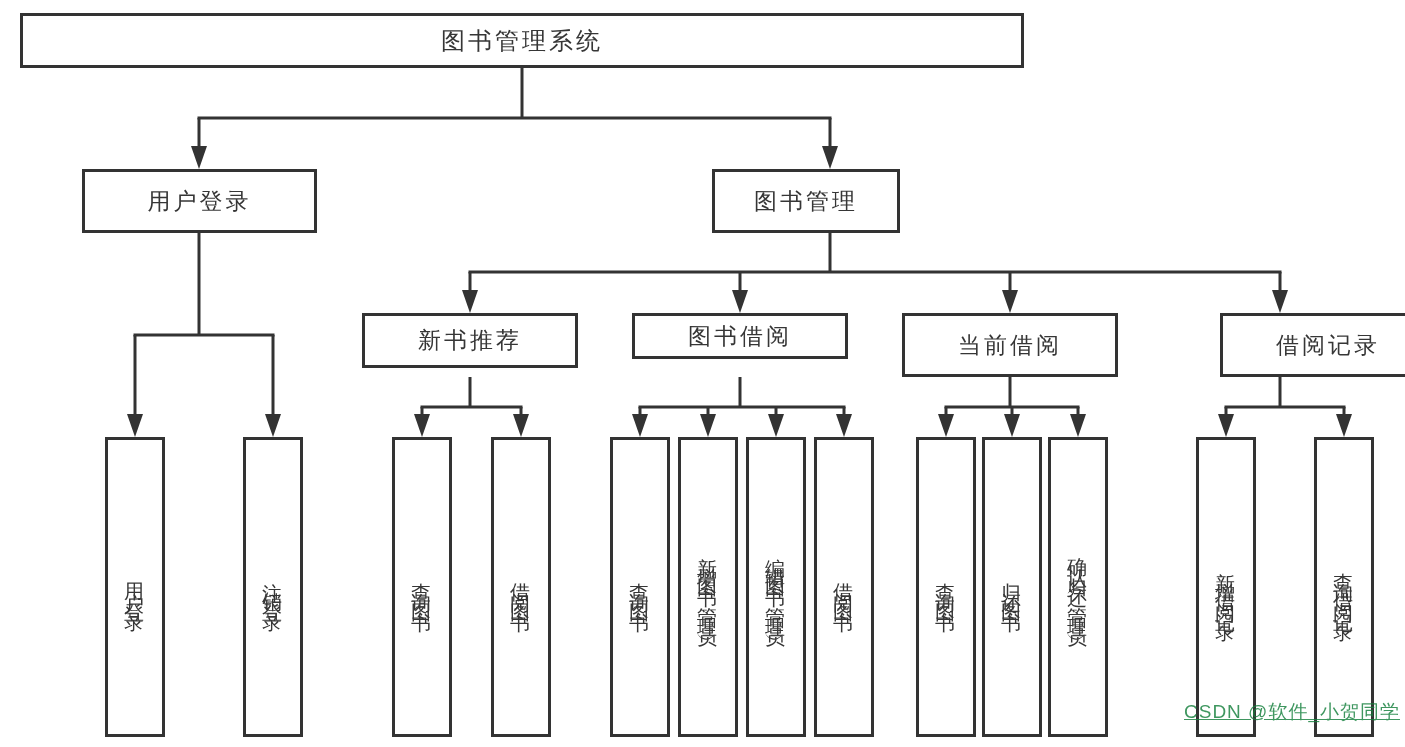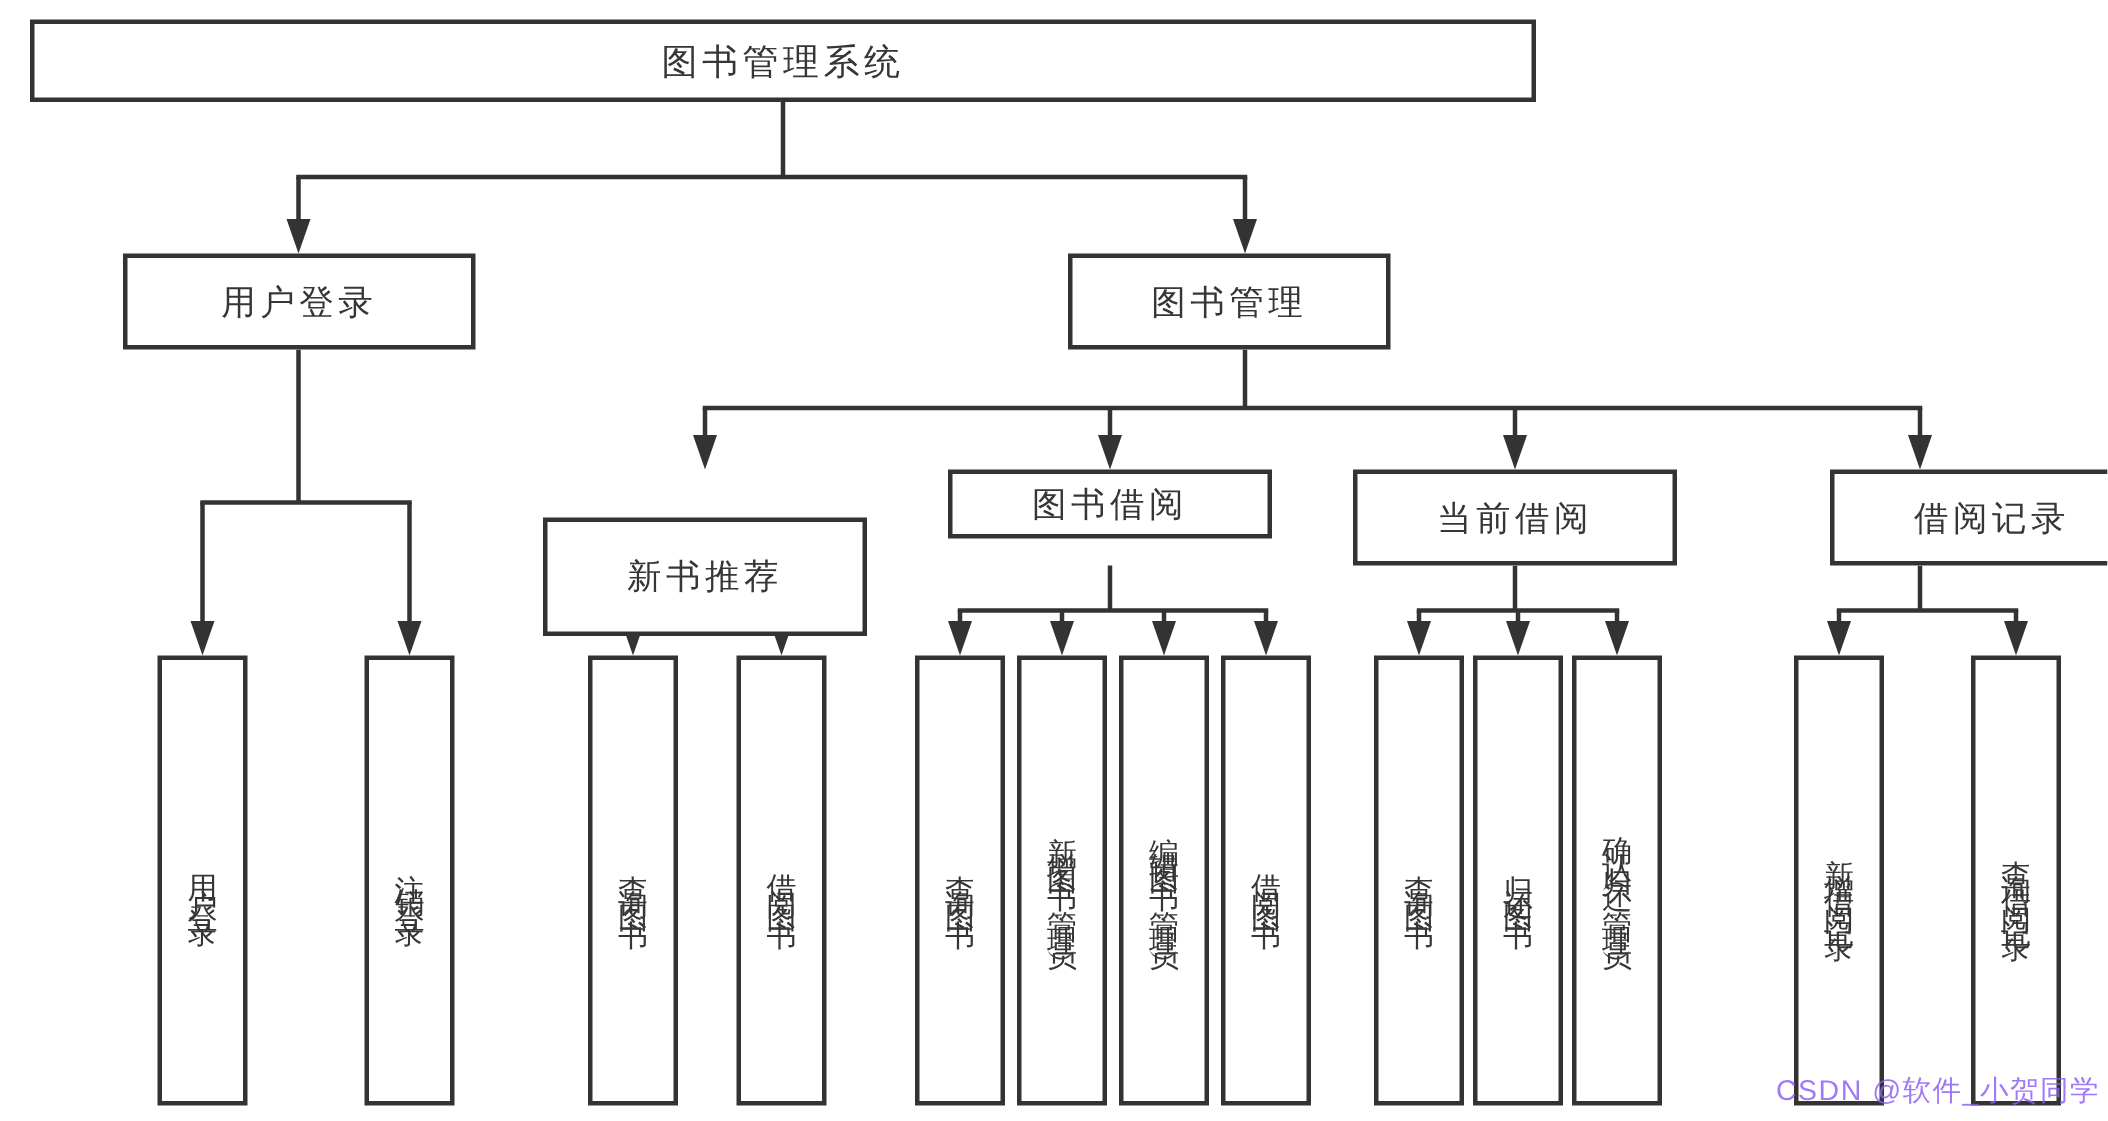--- a/index.html
+++ b/index.html
@@ -40,27 +40,28 @@
     writing-mode: vertical-rl;
     text-orientation: mixed;
     font-size: 20px;
     letter-spacing: 10px;
     white-space: nowrap;
     color: #363636;
   }
   .watermark {
     position: absolute;
     left: 1184px;
-    top: 714px;
+    top: 699px;
     font-size: 19px;
     letter-spacing: 1px;
-    color: #8b5cf6;
+    color: #15803d;
     opacity: 0.82;
     white-space: nowrap;
     z-index: 5;
+    text-decoration: underline;
   }
 </style>
 </head>
 <body>
 
 <div class="canvas">
 
   <svg class="connectors" viewBox="0 0 1405 747" xmlns="http://www.w3.org/2000/svg">
     <g stroke="#333333" stroke-width="3" fill="none">
 
@@ -141,25 +142,25 @@
     </g>
   </svg>
 
   <div class="node root" style="left:20px; top:13px; width:1004px; height:55px;">
     <span class="h-label">图书管理系统</span>
   </div>
 
   <div class="node" style="left:82px; top:169px; width:235px; height:64px;">
     <span class="h-label">用户登录</span>
   </div>
-  <div class="node" style="left:712px; top:169px; width:215px; height:64px;">
+  <div class="node" style="left:712px; top:169px; width:188px; height:64px;">
     <span class="h-label">图书管理</span>
   </div>
 
-  <div class="node" style="left:362px; top:313px; width:216px; height:79px;margin-top:32px;">
+  <div class="node" style="left:362px; top:313px; width:216px; height:55px;">
     <span class="h-label">新书推荐</span>
   </div>
   <div class="node" style="left:632px; top:313px; width:216px; height:46px;">
     <span class="h-label">图书借阅</span>
   </div>
   <div class="node" style="left:902px; top:313px; width:216px; height:64px;">
     <span class="h-label">当前借阅</span>
   </div>
   <div class="node" style="left:1172px; top:313px; width:216px; height:64px;margin-left:48px;">
     <span class="h-label">借阅记录</span>

